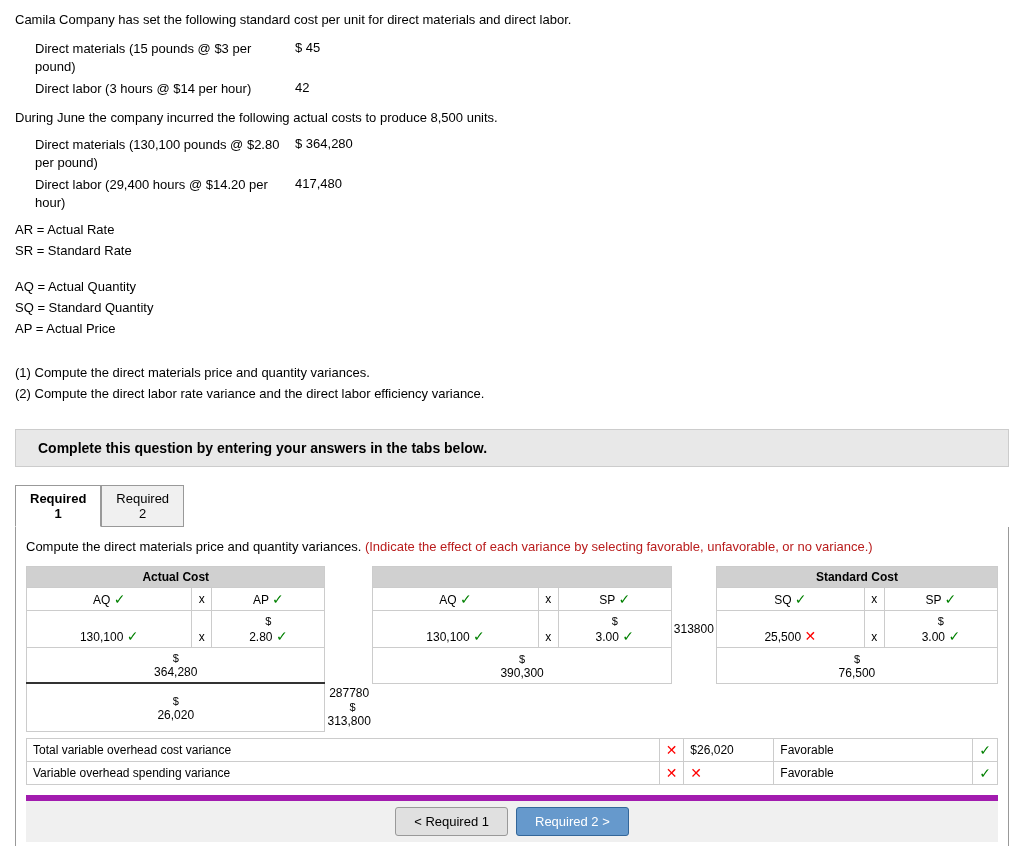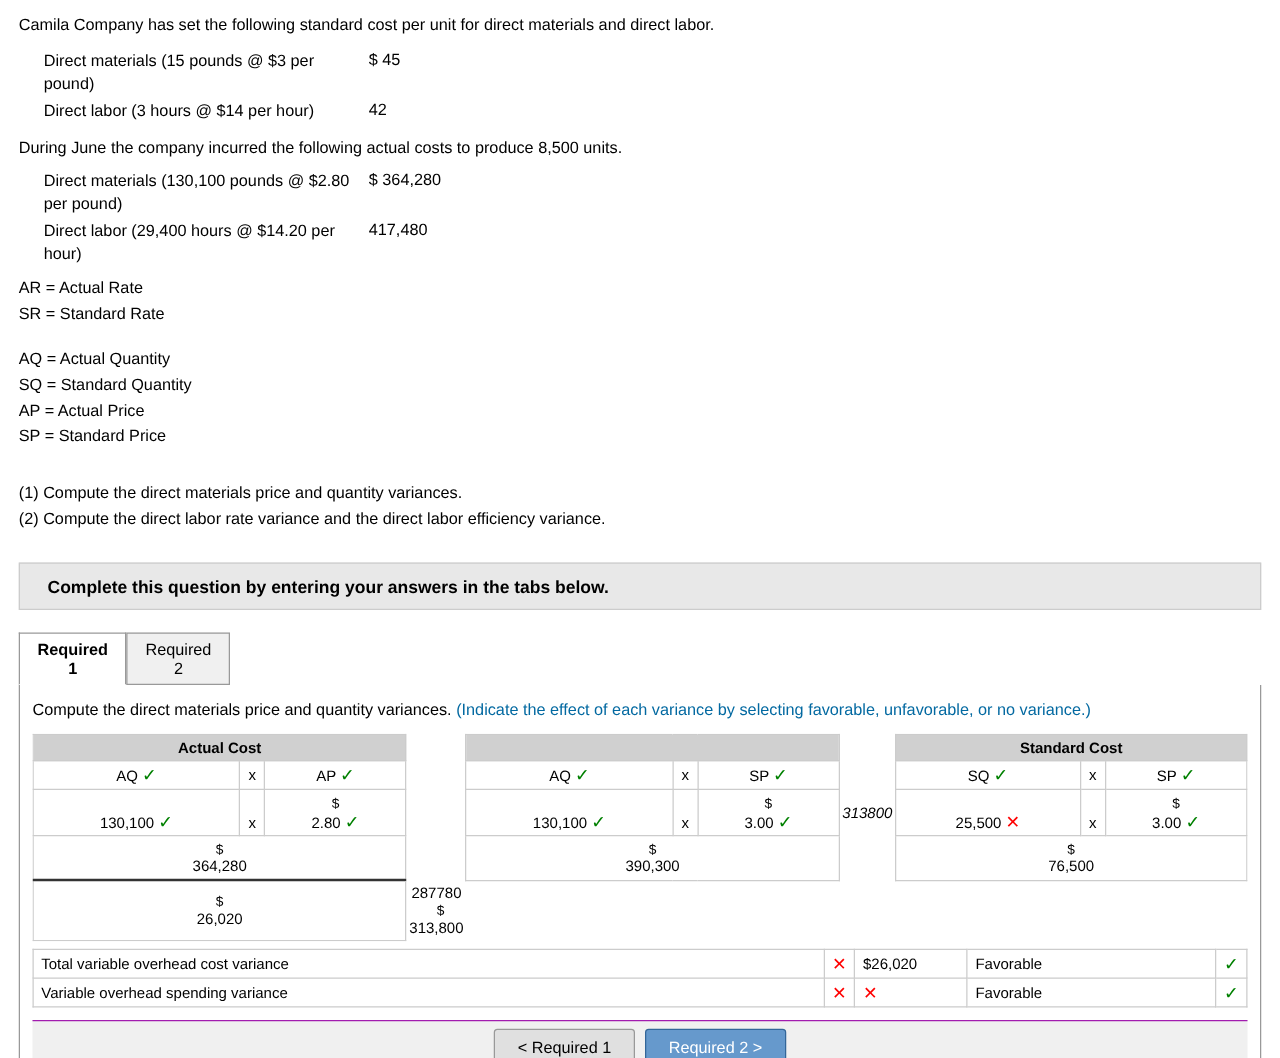--- a/index.html
+++ b/index.html
@@ -46,21 +46,21 @@
       border: 1px solid #999;
       border-top: none;
       padding: 10px;
       background: #fff;
     }
     .compute-instruction {
       font-size: 13px;
       line-height: 1.5;
       margin-bottom: 10px;
     }
-    .compute-instruction .orange { color: #0369a1; text-align: center; }
+    .compute-instruction .orange { color: #b91c1c; text-align: center; }
     .variance-table-wrapper {
       overflow-x: auto;
     }
     .variance-table {
       border-collapse: collapse;
       width: 100%;
       font-size: 12px;
     }
     .variance-table td, .variance-table th {
       border: 1px solid #ccc;
@@ -92,21 +92,21 @@
       border: 1px solid #ccc;
       padding: 3px 6px;
     }
     .nav-buttons {
       display: flex;
       justify-content: center;
       gap: 8px;
       margin-top: 10px;
       padding: 6px 0;
       background: #f0f0f0;
-      border-top: 1px solid #a21caf;
+      border-top: 6px solid #a21caf;
     }
     .nav-btn {
       padding: 6px 18px;
       font-size: 13px;
       cursor: pointer;
       border: 1px solid #999;
       background: #e0e0e0;
       border-radius: 3px;
     }
     .nav-btn.active-btn {
@@ -150,21 +150,20 @@
   </div>
 </div>
 
 <div class="abbrev-table">
   <div class="abbrev-row">AR = Actual Rate</div>
   <div class="abbrev-row">SR = Standard Rate</div>
   <br>
   <div class="abbrev-row">AQ = Actual Quantity</div>
   <div class="abbrev-row">SQ = Standard Quantity</div>
   <div class="abbrev-row">AP = Actual Price</div>
-  <div class="abbrev-row">SP = Standard Price</div>
 </div>
 
 <div class="instructions">
   <div>(1) Compute the direct materials price and quantity variances.</div>
   <div>(2) Compute the direct labor rate variance and the direct labor efficiency variance.</div>
 </div>
 
 <div class="complete-box">
   <span>Complete this question by entering your answers in the tabs below.</span>
 </div>
@@ -226,21 +225,21 @@
             <span style="font-size:11px;">$</span><br>2.80 <span class="check-green">✓</span>
           </td>
           <td style="border:none;"></td>
           <td>
             130,100 <span class="check-green">✓</span>
           </td>
           <td class="col-x">x</td>
           <td>
             <span style="font-size:11px;">$</span><br>3.00 <span class="check-green">✓</span>
           </td>
-          <td style="border:none; text-align:left; font-size:12px; vertical-align:middle;font-style:italic;">313800</td>
+          <td style="border:none; text-align:left; font-size:12px; vertical-align:middle;">313800</td>
           <td>
             25,500 <span class="x-red">✕</span>
           </td>
           <td class="col-x">x</td>
           <td>
             <span style="font-size:11px;">$</span><br>3.00 <span class="check-green">✓</span>
           </td>
         </tr>
         <tr>
           <td colspan="3">

